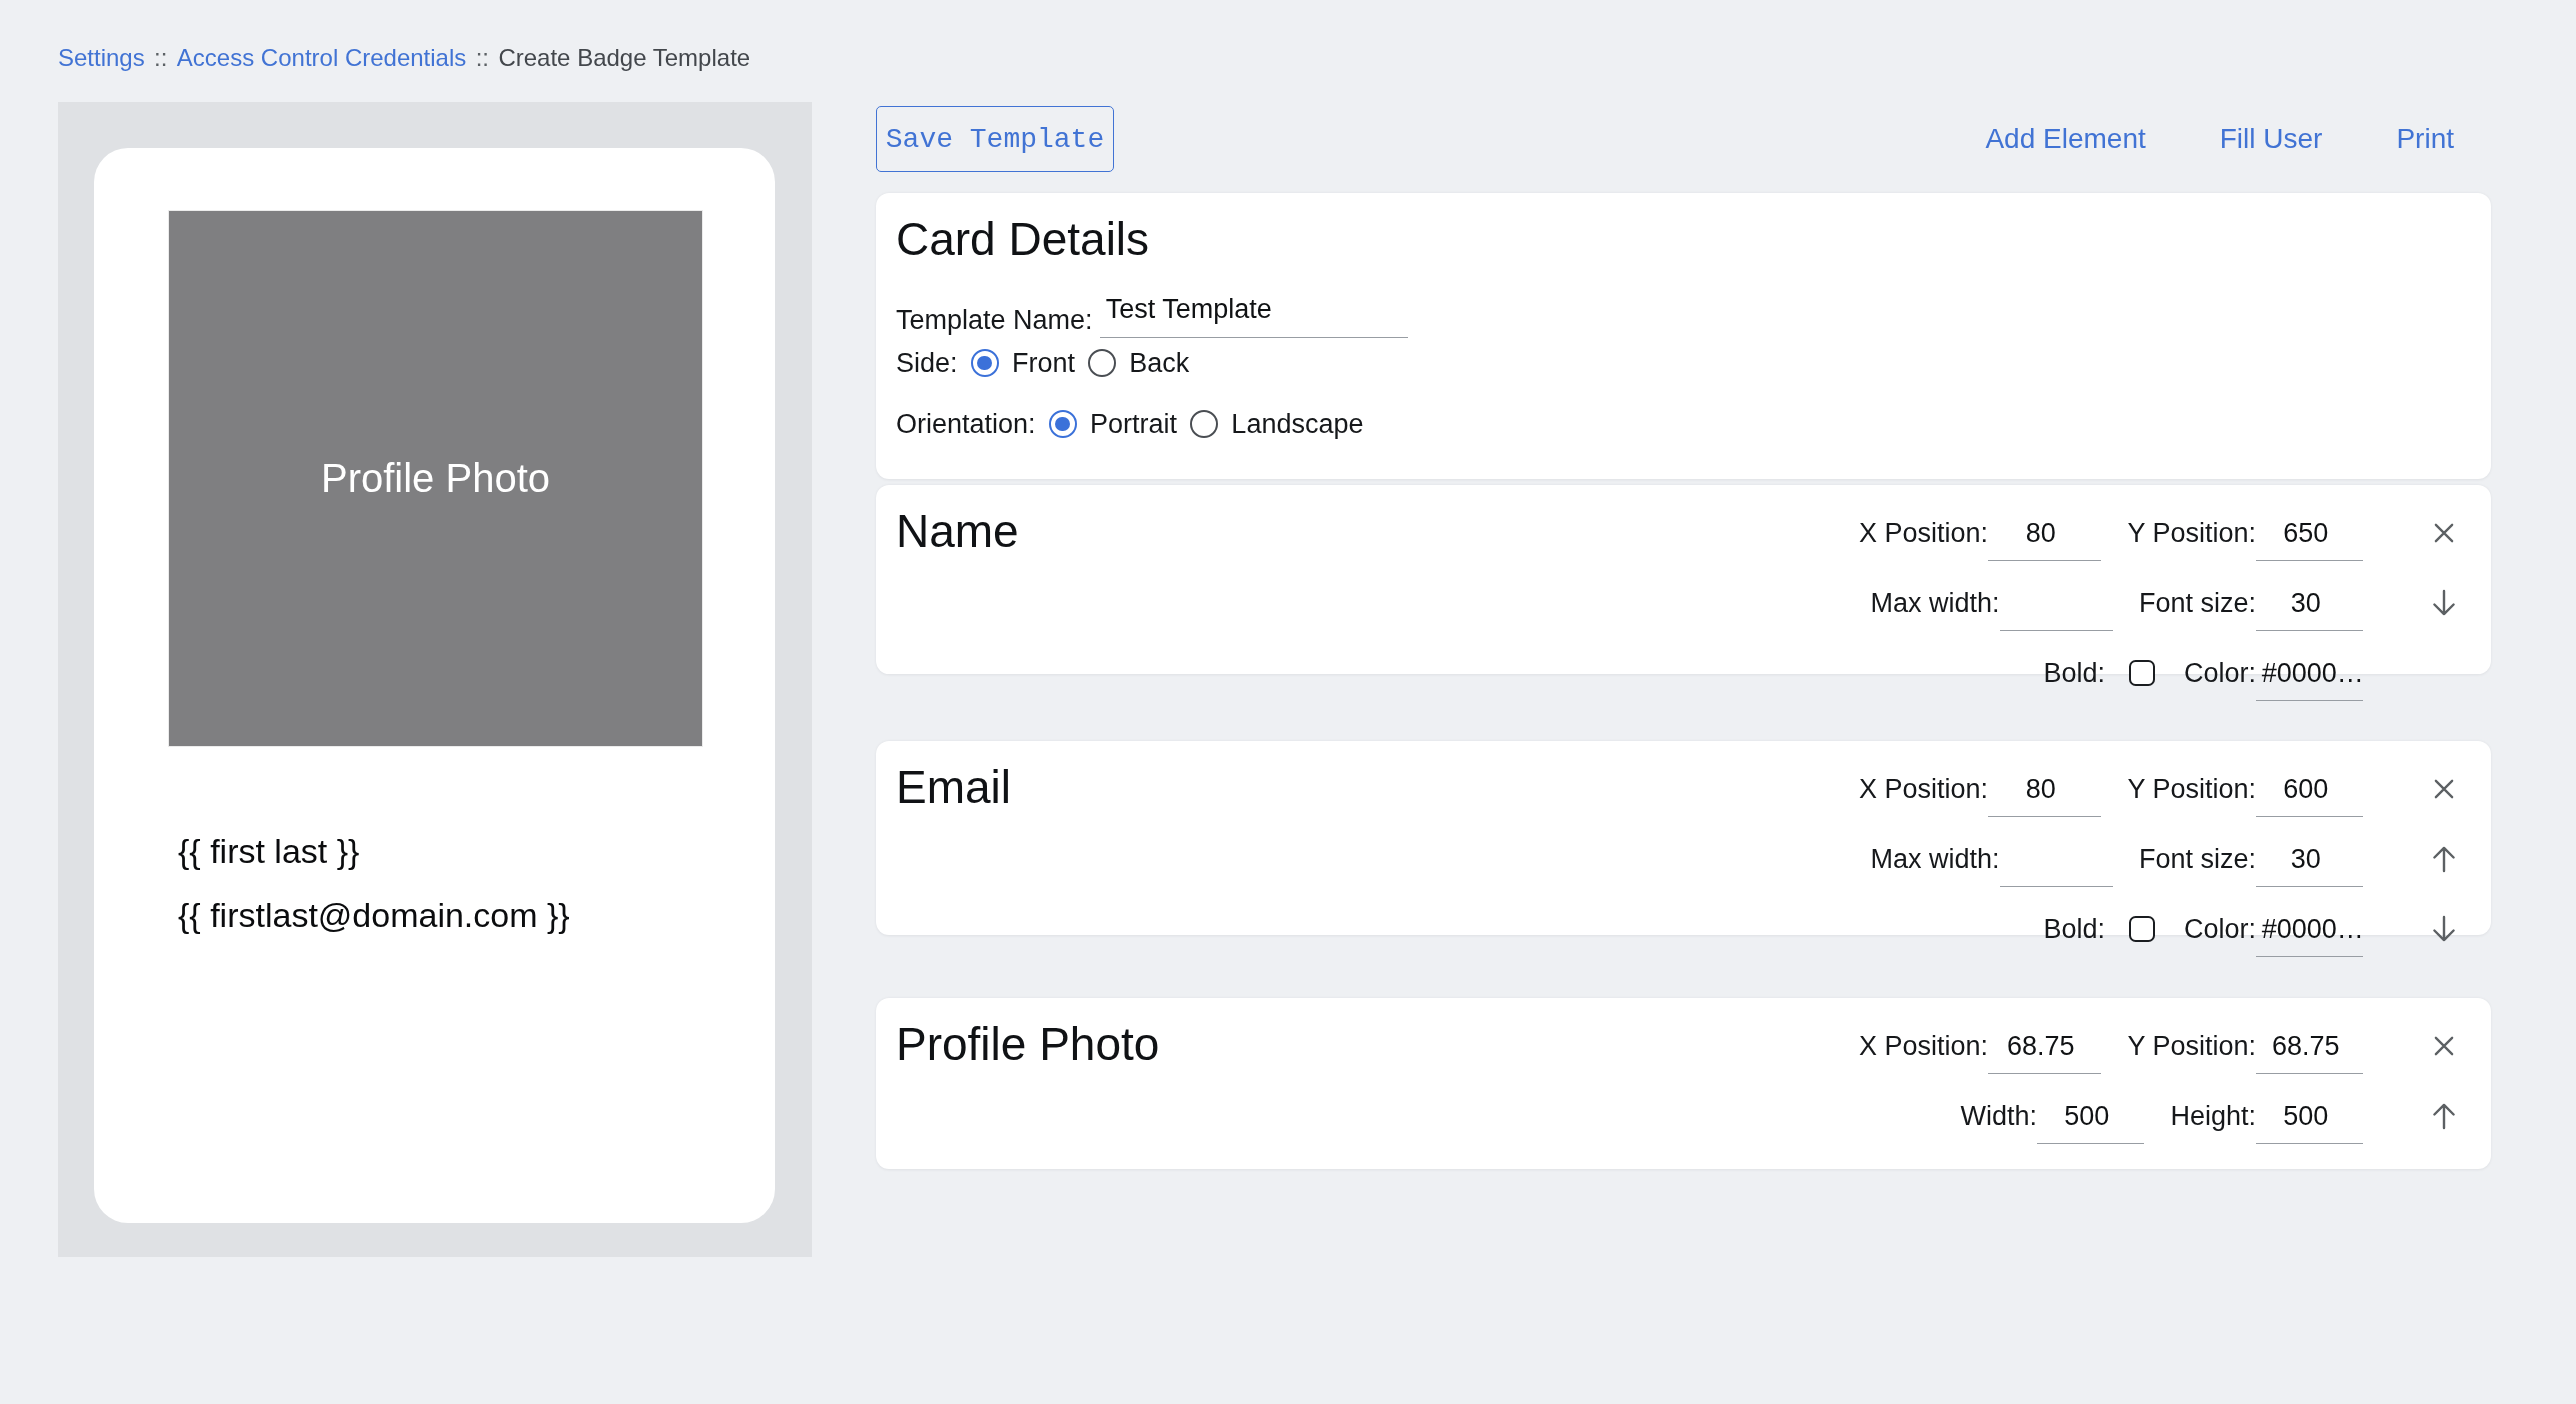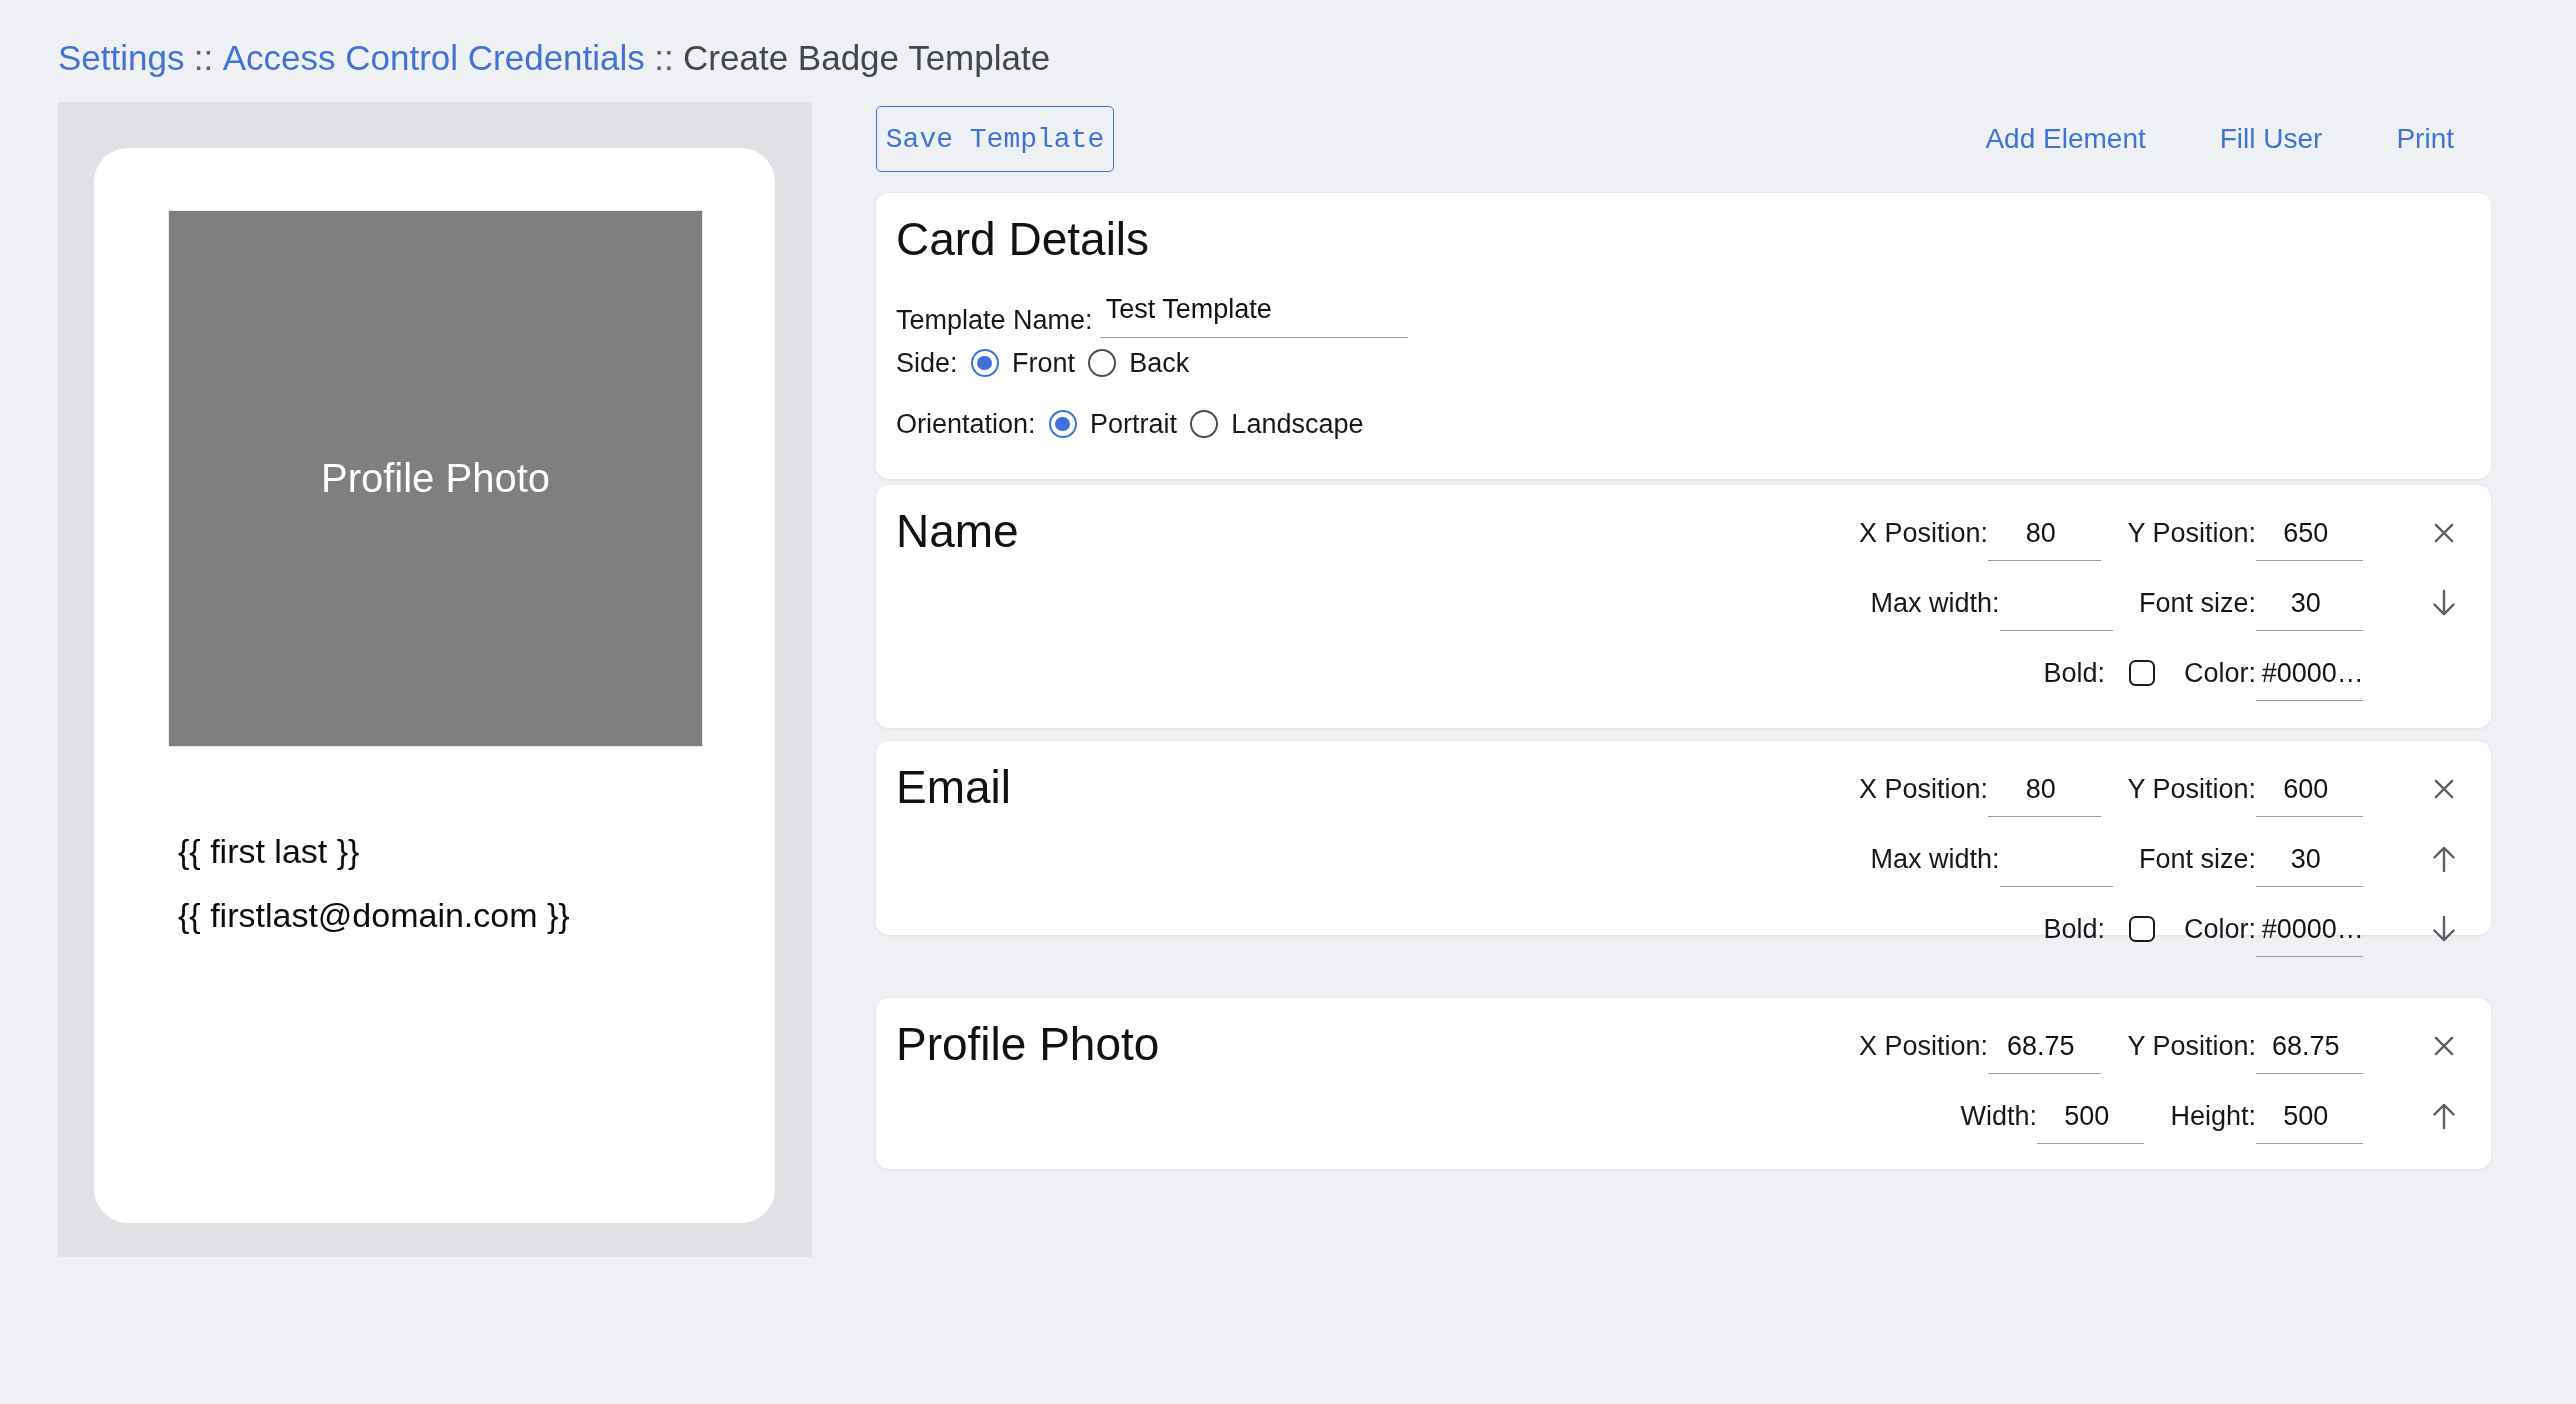--- a/index.html
+++ b/index.html
@@ -10,21 +10,21 @@
     color:#16181b;
     position:relative;
     overflow:hidden;
   }
   .abs{position:absolute;}
 
   
   .breadcrumb{
     left:58px;top:40px;
     display:flex;gap:9.4px;align-items:baseline;
-    font-size:35px;line-height:36px;
+    font-size:24px;line-height:36px;
   }
   .crumb-link{color:#4173d4;cursor:pointer;}
   .crumb-sep{color:#5c6165;}
   .crumb-current{color:#43474c;}
 
   
   .preview-panel{
     left:58px;top:102px;width:754px;height:1155px;
     background:#dfe1e4;
   }
@@ -59,21 +59,21 @@
   .top-link{cursor:pointer;}
 
   
   .card{
     left:876px;width:1615px;
     background:#ffffff;border-radius:13.2px;
     box-shadow:0 0.9px 2.8px rgba(25,32,45,.07);
     box-sizing:border-box;
   }
   .card-details{top:193px;height:286px;}
-  .card-name{top:485px;height:243px;}
+  .card-name{top:485px;height:189px;}
   .card-email{top:741px;height:194px;}
   .card-photo{top:998px;height:171px;}
 
   .card-title{
     position:absolute;left:20px;top:19px;
     font-size:46px;color:#101215;
   }
 
   .lbl{font-size:27px;line-height:36px;color:#16181b;white-space:nowrap;}
   .inp{

